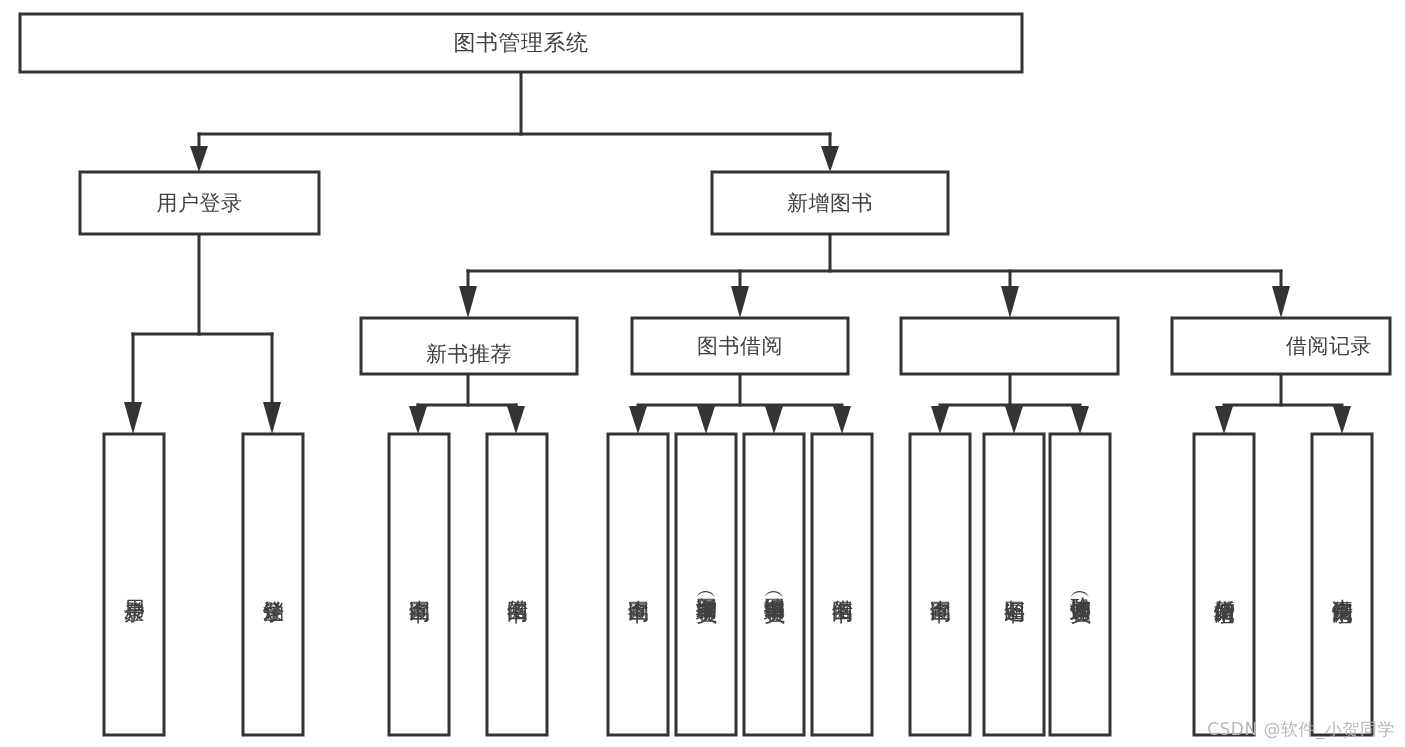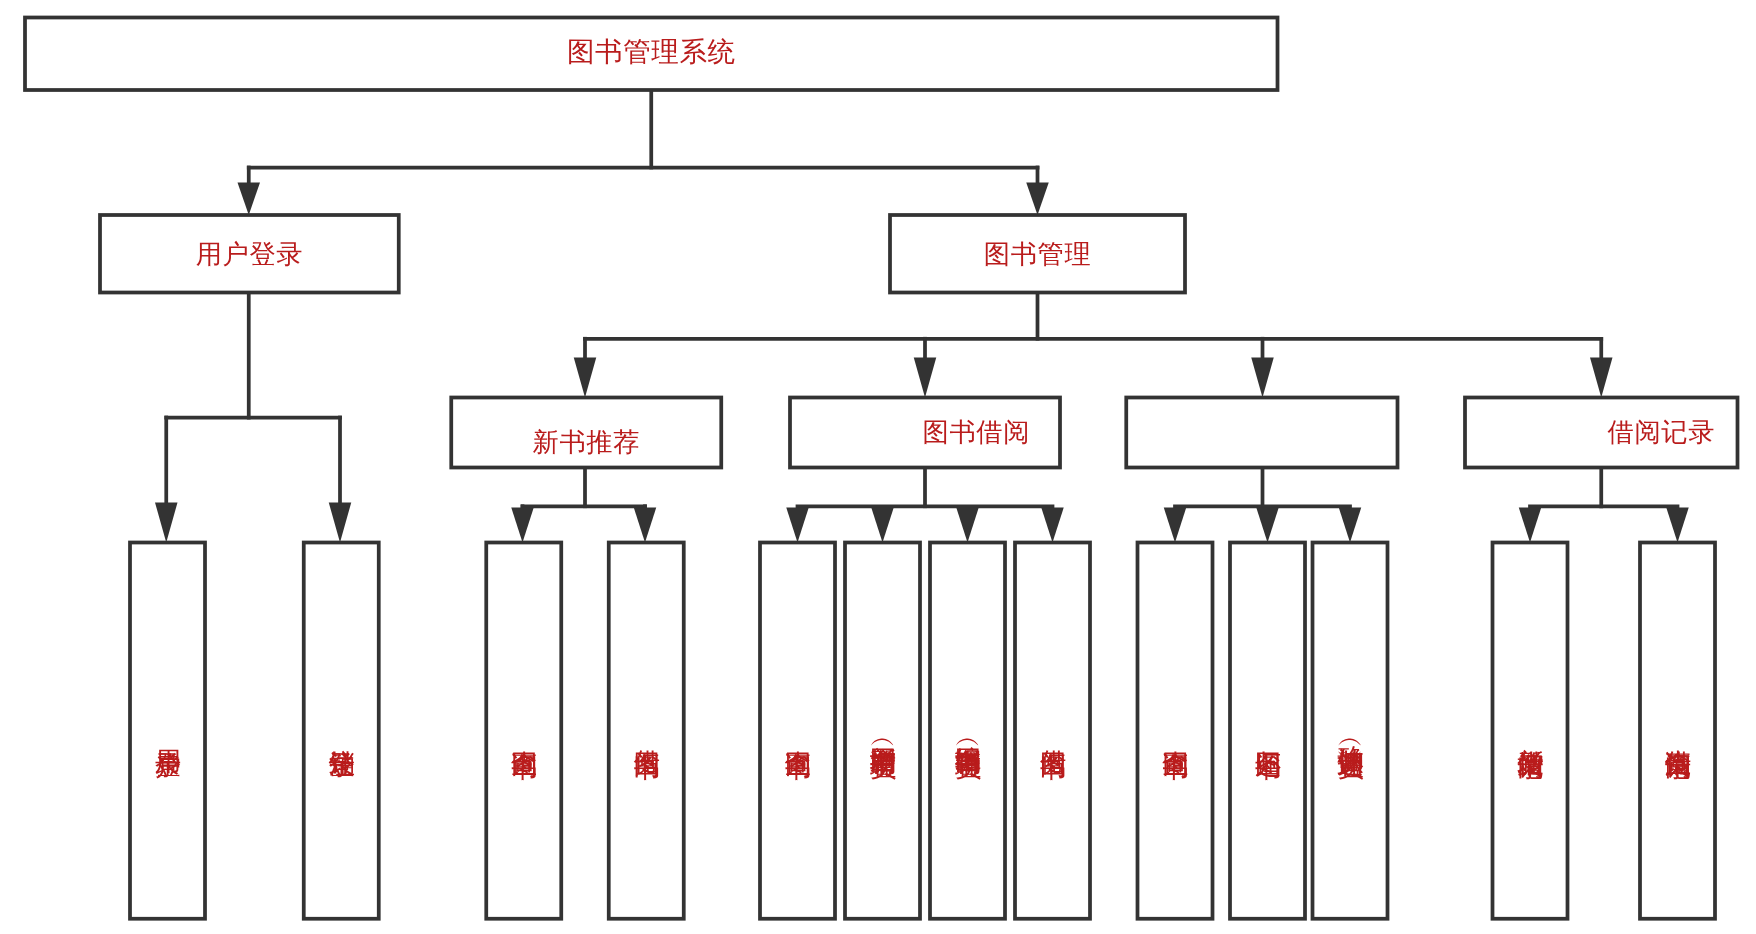--- a/index.html
+++ b/index.html
@@ -40,21 +40,21 @@
   }
   .arrow-head {
     fill: #333333;
     stroke: none;
   }
   .node-label {
     position: absolute;
     display: flex;
     align-items: center;
     justify-content: center;
-    color: #b91c1c;
+    color: #404040;
     font-family: "DejaVu Sans", "Liberation Sans", sans-serif;
     pointer-events: none;
     text-align: left;
     line-height: 1.08;
   }
   .node-label.horizontal {
     font-size: 21px;
     letter-spacing: 0.5px;
   }
   .node-label.horizontal.root {
@@ -175,37 +175,38 @@
     <rect class="node-box" x="984" y="434" width="60" height="301"></rect>
     <rect class="node-box" x="1050" y="434" width="60" height="301"></rect>
 
     <rect class="node-box" x="1194" y="434" width="60" height="301"></rect>
     <rect class="node-box" x="1312" y="434" width="60" height="301"></rect>
   </svg>
 
   <div class="node-label horizontal root" style="left:20px; top:14px; width:1002px; height:58px;">图书管理系统</div>
 
   <div class="node-label horizontal" style="left:80px; top:172px; width:239px; height:62px;">用户登录</div>
-  <div class="node-label horizontal" style="left:712px; top:172px; width:236px; height:62px;">图书管理</div>
+  <div class="node-label horizontal" style="left:712px; top:172px; width:236px; height:62px;">新增图书</div>
 
   <div class="node-label horizontal" style="left:361px; top:318px; width:216px; height:72px;">新书推荐</div>
-  <div class="node-label horizontal" style="left:632px; top:318px; width:216px; height:56px;padding-left:41px;">图书借阅</div>
+  <div class="node-label horizontal" style="left:632px; top:318px; width:216px; height:56px;">图书借阅</div>
   <div class="node-label horizontal" style="left:1172px; top:318px; width:218px; height:56px;margin-left:48px;">借阅记录</div>
 
   <div class="node-label vertical" style="left:104px; top:434px; width:60px; height:301px;">用户登录</div>
   <div class="node-label vertical" style="left:243px; top:434px; width:60px; height:301px;">注销登录</div>
 
   <div class="node-label vertical" style="left:389px; top:434px; width:60px; height:301px;">查询图书</div>
   <div class="node-label vertical" style="left:487px; top:434px; width:60px; height:301px;">借阅图书</div>
 
   <div class="node-label vertical" style="left:608px; top:434px; width:60px; height:301px;">查询图书</div>
   <div class="node-label vertical" style="left:676px; top:434px; width:60px; height:301px;">新增图书（管理员）</div>
   <div class="node-label vertical" style="left:744px; top:434px; width:60px; height:301px;">编辑图书（管理员）</div>
   <div class="node-label vertical" style="left:812px; top:434px; width:60px; height:301px;">借阅图书</div>
 
   <div class="node-label vertical" style="left:910px; top:434px; width:60px; height:301px;">查询图书</div>
   <div class="node-label vertical" style="left:984px; top:434px; width:60px; height:301px;">归还图书</div>
   <div class="node-label vertical" style="left:1050px; top:434px; width:60px; height:301px;">确认归还（管理员）</div>
 
   <div class="node-label vertical" style="left:1194px; top:434px; width:60px; height:301px;">新增借阅记录</div>
   <div class="node-label vertical" style="left:1312px; top:434px; width:60px; height:301px;">查询借阅记录</div>
 
+  <div class="watermark">CSDN @软件_小贺同学</div>
 </div>
 
 </body></html>

